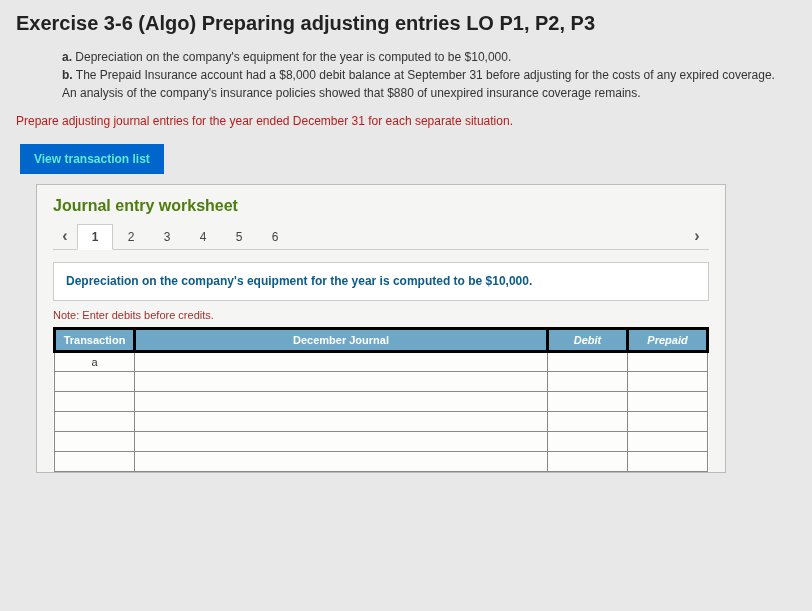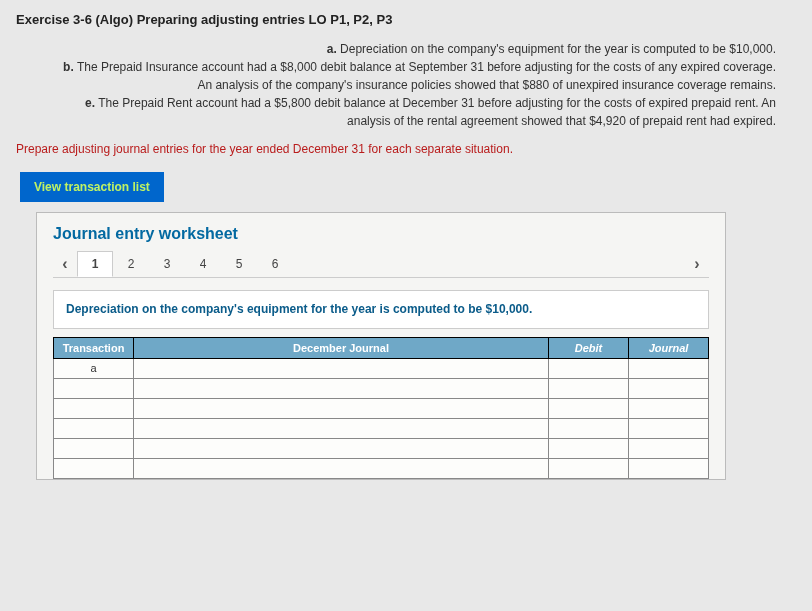--- a/index.html
+++ b/index.html
@@ -7,65 +7,64 @@
       font-family: Arial, Helvetica, sans-serif;
       background: #e8e8e8;
       width: 812px;
       height: 611px;
       padding: 12px 16px;
       font-size: 12px;
       color: #333;
       overflow: hidden;
     }
     .title {
-      font-size: 13px;
+      font-size: 20px;
       font-weight: bold;
       color: #222;
       margin-bottom: 14px;
     }
     .problem-list {
       padding-left: 46px;
       padding-right: 20px;
       margin-bottom: 12px;
     }
     .problem-item {
       font-size: 12px;
       line-height: 1.45;
       color: #333;
       margin-bottom: 1px;
-      text-align: right;
     }
     .problem-item .letter { font-weight: bold; }
     .instruction {
       font-size: 12px;
       margin-bottom: 16px;
       color: #b91c1c;
     }
     .view-btn {
       background: #0066cc;
-      color: #bef264;
+      color: #5eead4;
       border: none;
       padding: 8px 14px;
       font-size: 12px;
       font-weight: bold;
       cursor: pointer;
       margin-left: 4px;
       margin-bottom: 10px;
     }
     .worksheet {
       border: 1px solid #bbb;
       background: #f5f5f3;
       margin-left: 20px;
       width: 690px;
       padding: 12px 16px 0 16px;
     }
     .ws-title {
       font-size: 16px;
       font-weight: bold;
-      color: #0369a1;
+      color: #4d7c0f;
       margin-bottom: 8px;
     }
     .tabs-row {
       display: flex;
       align-items: center;
       border-bottom: 1px solid #ccc;
       margin-bottom: 0;
     }
     .nav-arrow {
       width: 24px;
@@ -118,21 +117,21 @@
       width: 100%;
       border-collapse: collapse;
       background: #fff;
     }
     .je-table th {
       background: #6fa8c7;
       color: #fff;
       font-size: 11px;
       font-weight: bold;
       padding: 4px 6px;
-      border: 1px solid #000000;
+      border: 3px solid #000000;
       text-align: center;
     }
     .je-table th:first-child { width: 80px; }
     .je-table th:nth-child(3), .je-table th:nth-child(4) { width: 80px; font-style: italic; }
     .je-table td {
       border: 1px solid #888;
       height: 20px;
       padding: 2px 6px;
       font-size: 11px;
       text-align: center;
@@ -143,21 +142,20 @@
 </head>
 <body>
 
 
 
 <div class="title">Exercise 3-6 (Algo) Preparing adjusting entries LO P1, P2, P3</div>
 
 <div class="problem-list">
   <div class="problem-item"><span class="letter">a.</span> <span>Depreciation on the company's equipment for the year is computed to be $10,000.</span></div>
   <div class="problem-item"><span class="letter">b.</span> <span>The Prepaid Insurance account had a $8,000 debit balance at September 31 before adjusting for the costs of any expired coverage. An analysis of the company's insurance policies showed that $880 of unexpired insurance coverage remains.</span></div>
-  <div class="problem-item"><span class="letter">e.</span> <span>The Prepaid Rent account had a $5,800 debit balance at December 31 before adjusting for the costs of expired prepaid rent. An analysis of the rental agreement showed that $4,920 of prepaid rent had expired.</span></div>
 </div>
 
 <div class="instruction">Prepare adjusting journal entries for the year ended December 31 for each separate situation.</div>
 
 <button class="view-btn">View transaction list</button>
 
 <div class="worksheet">
   <div class="ws-title">Journal entry worksheet</div>
 
   <div class="tabs-row">
@@ -166,28 +164,29 @@
     <div class="tab">2</div>
     <div class="tab">3</div>
     <div class="tab">4</div>
     <div class="tab">5</div>
     <div class="tab">6</div>
     <div class="nav-arrow right">›</div>
   </div>
 
   <div class="desc-box">Depreciation on the company's equipment for the year is computed to be $10,000.</div>
 
+  <div class="note">Note: Enter debits before credits.</div>
 
   <table class="je-table">
     <thead>
       <tr>
         <th>Transaction</th>
         <th>December Journal</th>
         <th>Debit</th>
-        <th>Journal</th>
+        <th>Prepaid</th>
       </tr>
     </thead>
     <tbody>
       <tr>
         <td>a</td>
         <td class="gj"></td>
         <td></td>
         <td></td>
       </tr>
       <tr>

